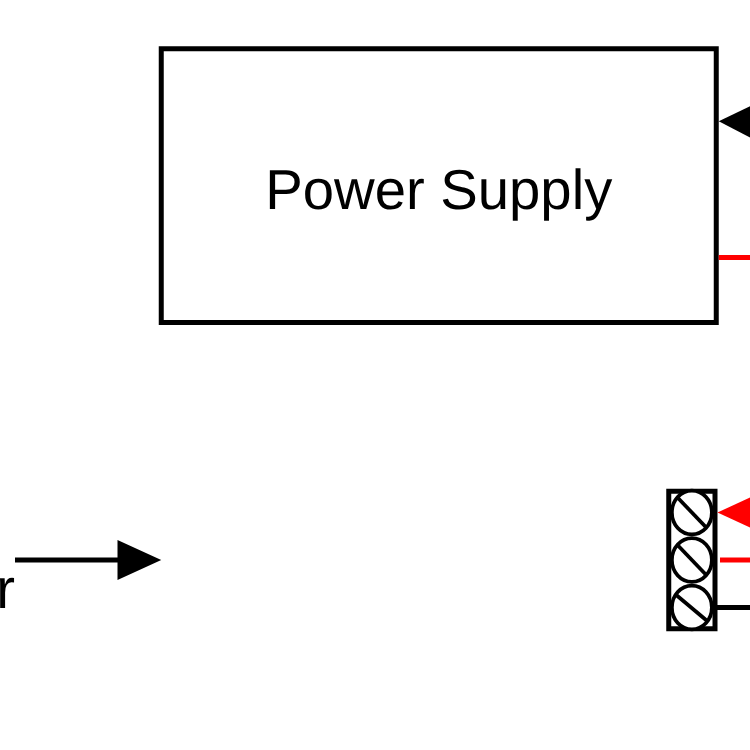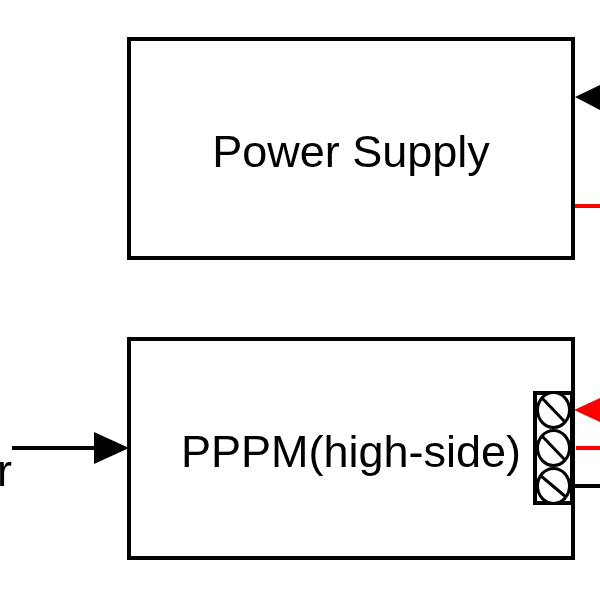--- a/index.html
+++ b/index.html
@@ -16,21 +16,21 @@
     width: 600px;
     height: 600px;
     background: #ffffff;
   }
   .box {
     position: absolute;
     box-sizing: border-box;
     border: 4px solid #000000;
     background: #ffffff;
     display: flex;
-    flex-direction: row;
+    flex-direction: column;
     align-items: center;
     justify-content: center;
     text-align: center;
     font-size: 45px;
     line-height: 55px;
     color: #000000;
     padding-top: 6px;
   }
   #power-supply-box {
     left: 127px;
@@ -62,24 +62,20 @@
 </style>
 </head>
 <body>
 
 <div class="canvas">
 
   <div class="box" id="power-supply-box">
     <div>Power Supply</div>
   </div>
 
-  <div class="box" id="pppm-box">
-    <div>PPPM</div>
-    <div>(high-side)</div>
-  </div>
 
   <div class="partial-label">r</div>
 
   <svg class="overlay-svg" viewBox="0 0 600 600" xmlns="http://www.w3.org/2000/svg">
 
     <polygon points="575,97 600,85 600,110" fill="#000000"></polygon>
 
     <line x1="575" y1="206" x2="600" y2="206" stroke-width="4" stroke="#FF0000"></line>
 
     <line x1="12" y1="448" x2="100" y2="448" stroke-width="4" stroke="#000000"></line>

